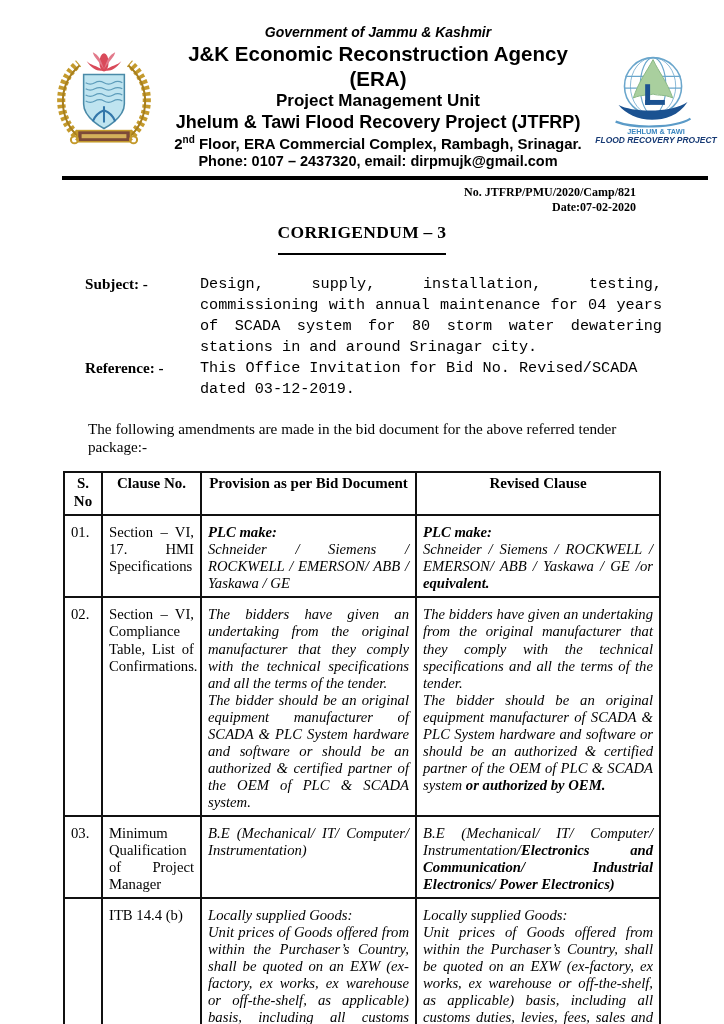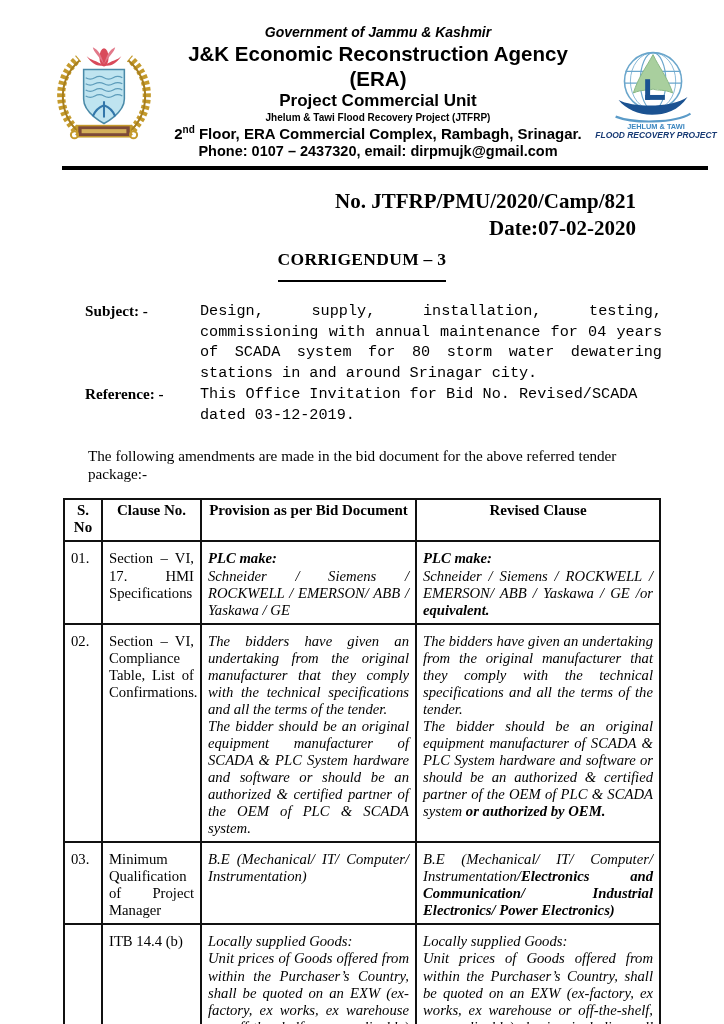--- a/index.html
+++ b/index.html
@@ -12,30 +12,30 @@
   .header { display:flex; align-items:center; padding:24px 4px 0 48px; gap:2px; }
   .logo-left { flex:0 0 116px; }
   .logo-right { flex:0 0 128px; }
   .header-center {
     flex:1; text-align:center; font-family:"Liberation Sans", sans-serif;
     font-weight:bold; line-height:1.22; padding-bottom:2px;
   }
   .h-govt    { font-size:14px; font-style:italic; }
   .h-agency  { font-size:20.5px; }
   .h-unit    { font-size:17px; }
-  .h-project { font-size:10px; }
+  .h-project { font-size:18px; }
   .h-address { font-size:15px; }
   .h-address sup { font-size:10px; }
   .h-contact { font-size:14.5px; }
   .rule {
     margin:3px 16px 0 62px; height:2px;
     border-top:1.5px solid #000; border-bottom:3.5px solid #000;
   }
   
-  .meta { margin:18px 88px 0 0; text-align:right; font-weight:bold; font-size:21px; line-height:1.28; }
+  .meta { margin:5px 88px 0 0; text-align:right; font-weight:bold; font-size:12px; line-height:1.28; }
   .doc-title { text-align:center; margin-top:7px; font-size:17.5px; font-weight:bold; letter-spacing:0.3px; }
   .doc-title span { display:inline-block; border-bottom:2.5px solid #000; padding-bottom:10px; }
   
   .subject-block { margin:19px 62px 0 85px; font-size:15.2px; line-height:1.37; }
   .sub-row { display:flex;gap:25px; }
   .sub-label { flex:0 0 90px; font-weight:bold; }
   .sub-text { flex:1; text-align:justify;font-family:Liberation Mono, monospace; }
   .sub-text.noj { text-align:left; }
   .intro { margin:21px 62px 0 88px; font-size:15.2px; }
   
@@ -86,21 +86,21 @@
         <rect x="29" y="82" width="52" height="11" fill="#7d4a38" stroke="#c49a2c" stroke-width="1.5"></rect>
         <rect x="33" y="85.5" width="44" height="4" fill="#d4b05a"></rect>
         <circle cx="26" cy="91" r="3.5" fill="none" stroke="#c49a2c" stroke-width="2"></circle>
         <circle cx="84" cy="91" r="3.5" fill="none" stroke="#c49a2c" stroke-width="2"></circle>
       </svg>
     </div>
 
     <div class="header-center">
       <div class="h-govt">Government of Jammu &amp; Kashmir</div>
       <div class="h-agency">J&amp;K Economic Reconstruction Agency (ERA)</div>
-      <div class="h-unit">Project Commercial Unit</div>
+      <div class="h-unit">Project Management Unit</div>
       <div class="h-project">Jhelum &amp; Tawi Flood Recovery Project (JTFRP)</div>
       <div class="h-address"><span>2</span><sup>nd</sup><span> Floor, ERA Commercial Complex, Rambagh, Srinagar.</span></div>
       <div class="h-contact">Phone: 0107 – 2437320, email: dirpmujk@gmail.com</div>
     </div>
 
     <div class="logo-right">
       <svg width="128" height="96" viewBox="0 0 130 96">
         <circle cx="62" cy="36" r="29" fill="none" stroke="#6aa6cc" stroke-width="1.6"></circle>
         <ellipse cx="62" cy="36" rx="13" ry="29" fill="none" stroke="#6aa6cc" stroke-width="1.2"></ellipse>
         <ellipse cx="62" cy="36" rx="23" ry="29" fill="none" stroke="#6aa6cc" stroke-width="0.8"></ellipse>

